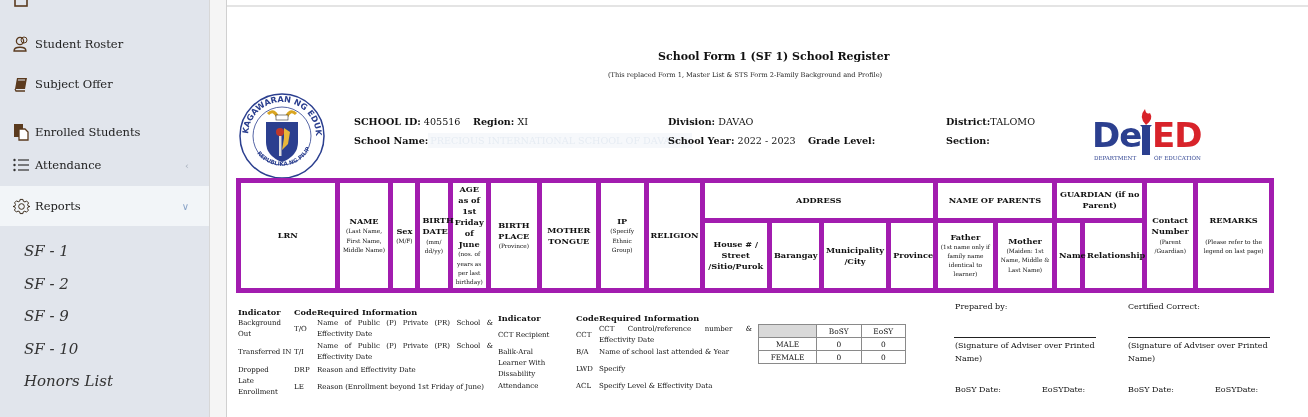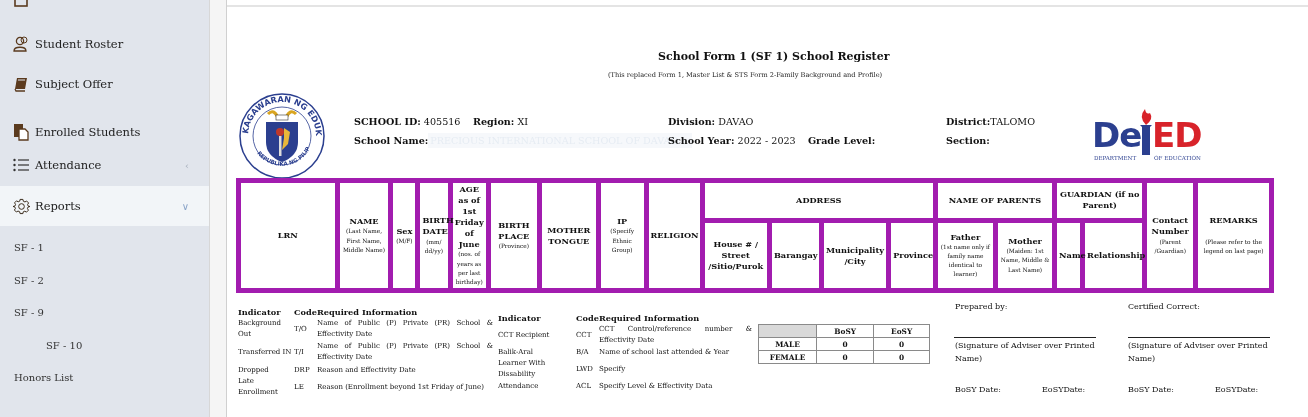--- a/index.html
+++ b/index.html
@@ -6,21 +6,21 @@
   html, body { width: 1308px; height: 417px; overflow: hidden; background: #ffffff; }
   body { font-family: "DejaVu Serif", serif; color: #111; position: relative; }
 
   
   .sidebar { position: absolute; left: 0; top: 0; width: 209px; height: 417px; background: #e1e5ec; padding-left: 19px; }
   .nav-item { position: absolute; left: 0; width: 209px; height: 40px; display: flex; align-items: center; padding-left: 12px; font-size: 11.5px; color: #222; }
   .nav-item .icon { width: 18px; height: 18px; margin-right: 5px; display: inline-flex; align-items: center; justify-content: center; }
   .nav-item .chev { position: absolute; right: 20px; top: 50%; transform: translateY(-50%); color: #aab2bf; font-size: 10px; }
   .nav-item.active { background: #f2f5f8; }
   .nav-item.active .chev { color: #8aa4c8; }
-  .sub-item { position: absolute; left: 14px; font-size: 10px; color: #333; }
+  .sub-item { position: absolute; left: 24px; font-size: 15px; color: #333; font-style: italic; }
   .sidebar-scrollgap { position: absolute; left: 209px; top: 0; width: 18px; height: 417px; background: #f5f5f5; border-left: 1px solid #d7d7d7; border-right: 1px solid #d0d0d0; }
   .top-shadow { position: absolute; left: 0; top: 5px; width: 1308px; height: 2px; background: #e4e4e4; }
 
   
   .doc { position: absolute; left: 228px; top: 7px; width: 1080px; height: 410px; background: #fff; }
   .title { position: absolute; left: 430px; top: 43px; width: 400px; text-align: left; font-weight: bold; font-size: 11px; }
   .subtitle { position: absolute; left: 380px; top: 64px; font-size: 6.6px; color: #222; }
 
   .seal { position: absolute; left: 10px; top: 85px; width: 88px; height: 88px; }
   .deped { position: absolute; left: 862px; top: 100px; width: 140px; height: 60px; }
@@ -32,21 +32,21 @@
   
   table.hdr { position: absolute; left: 8px; top: 171px; width: 1038px; border-collapse: collapse; table-layout: fixed; }
   table.hdr td { border: 5px solid #a21caf; text-align: center; vertical-align: middle; font-weight: bold; font-size: 8.2px; line-height: 1.35; padding: 1px 2px; }
   table.hdr td small { display: block; font-weight: normal; font-size: 5.8px; line-height: 1.6; }
 
   
   .legend { position: absolute; font-size: 7px; line-height: 1.55; }
   .legend .h { font-weight: bold; font-size: 8.2px; }
   .leg-row { position: absolute; white-space: nowrap; }
 
-  table.count { position: absolute; left: 530px; top: 317px; border-collapse: collapse; width: 172px; font-weight: bold; }
+  table.count { position: absolute; left: 530px; top: 317px; border-collapse: collapse; width: 148px; }
   table.count td { border: 1px solid #8a8a8a; font-size: 7.4px; text-align: center; height: 13px; }
   table.count td.blank { background: #d9d9d9; }
 
   .sig { position: absolute; font-size: 8px; white-space: nowrap; }
   .sigline { position: absolute; height: 1px; background: #222; }
 </style>
 </head>
 <body>
 
 <div class="top-shadow"></div>
@@ -111,21 +111,21 @@
           <path d="M12 8a4 4 0 1 0 0 8 4 4 0 0 0 0-8z M10 2h4l.6 2.6 2.3 1 2.3-1.4 2.8 2.8-1.4 2.3 1 2.3L24 12v0l-2.6.6-1 2.3 1.4 2.3-2.8 2.8-2.3-1.4-2.3 1L14 22h-4l-.6-2.6-2.3-1-2.3 1.4-2.8-2.8 1.4-2.3-1-2.3L0 12l2.6-.6 1-2.3-1.4-2.3 2.8-2.8 2.3 1.4 2.3-1z" fill="none" stroke="#3a2a1a" stroke-width="1.4"></path>
         </svg>
     </span>
     <span>Reports</span>
     <span class="chev">∨</span>
   </div>
 
   <div class="sub-item" style="top:242px;">SF - 1</div>
   <div class="sub-item" style="top:275px;">SF - 2</div>
   <div class="sub-item" style="top:307px;">SF - 9</div>
-  <div class="sub-item" style="top:340px;margin-left:32px;">SF - 10</div>
+  <div class="sub-item" style="top:340px;">SF - 10</div>
   <div class="sub-item" style="top:372px;">Honors List</div>
 
   <div style="position:absolute; left:16px; top:413px; width:10px; height:6px;">
     
   </div>
 </nav>
 <div class="sidebar-scrollgap"></div>
 
 <main class="doc">
   <div class="title">School Form 1 (SF 1) School Register</div>

